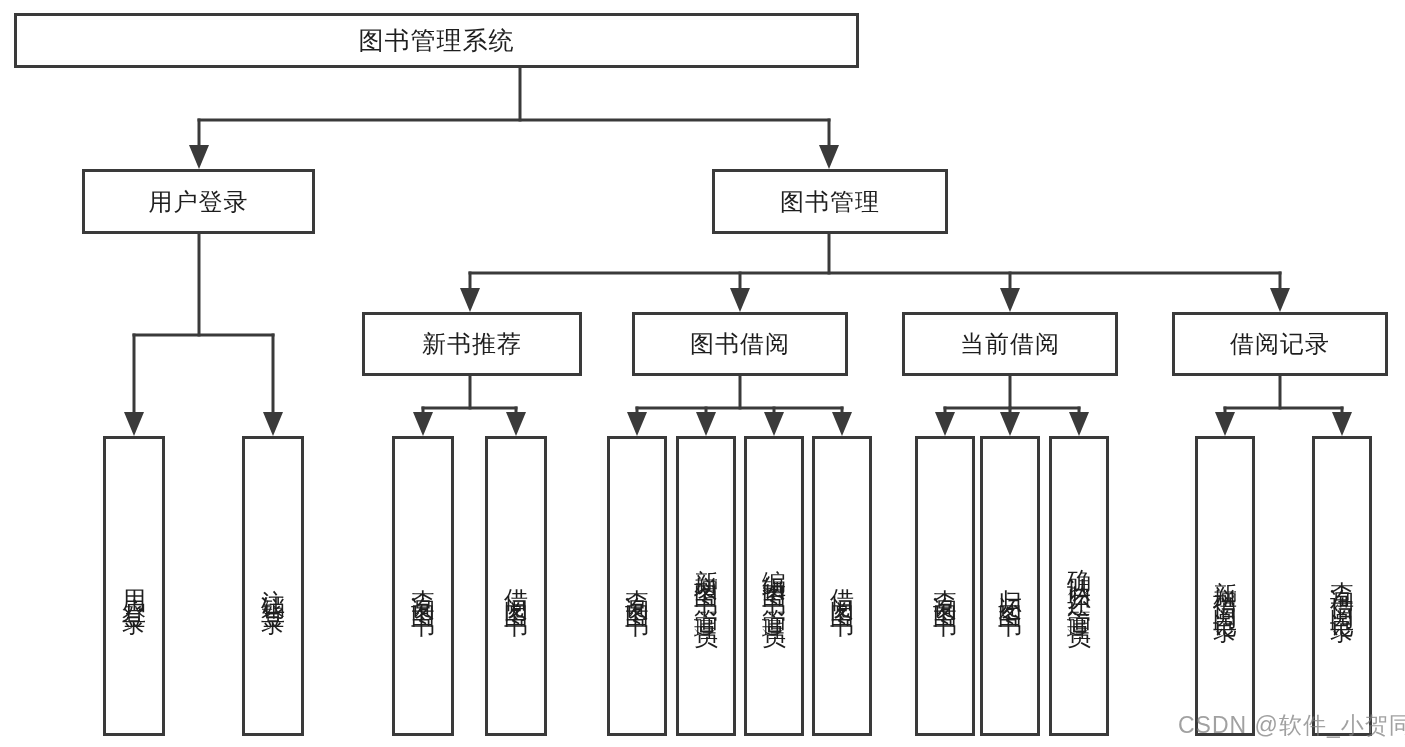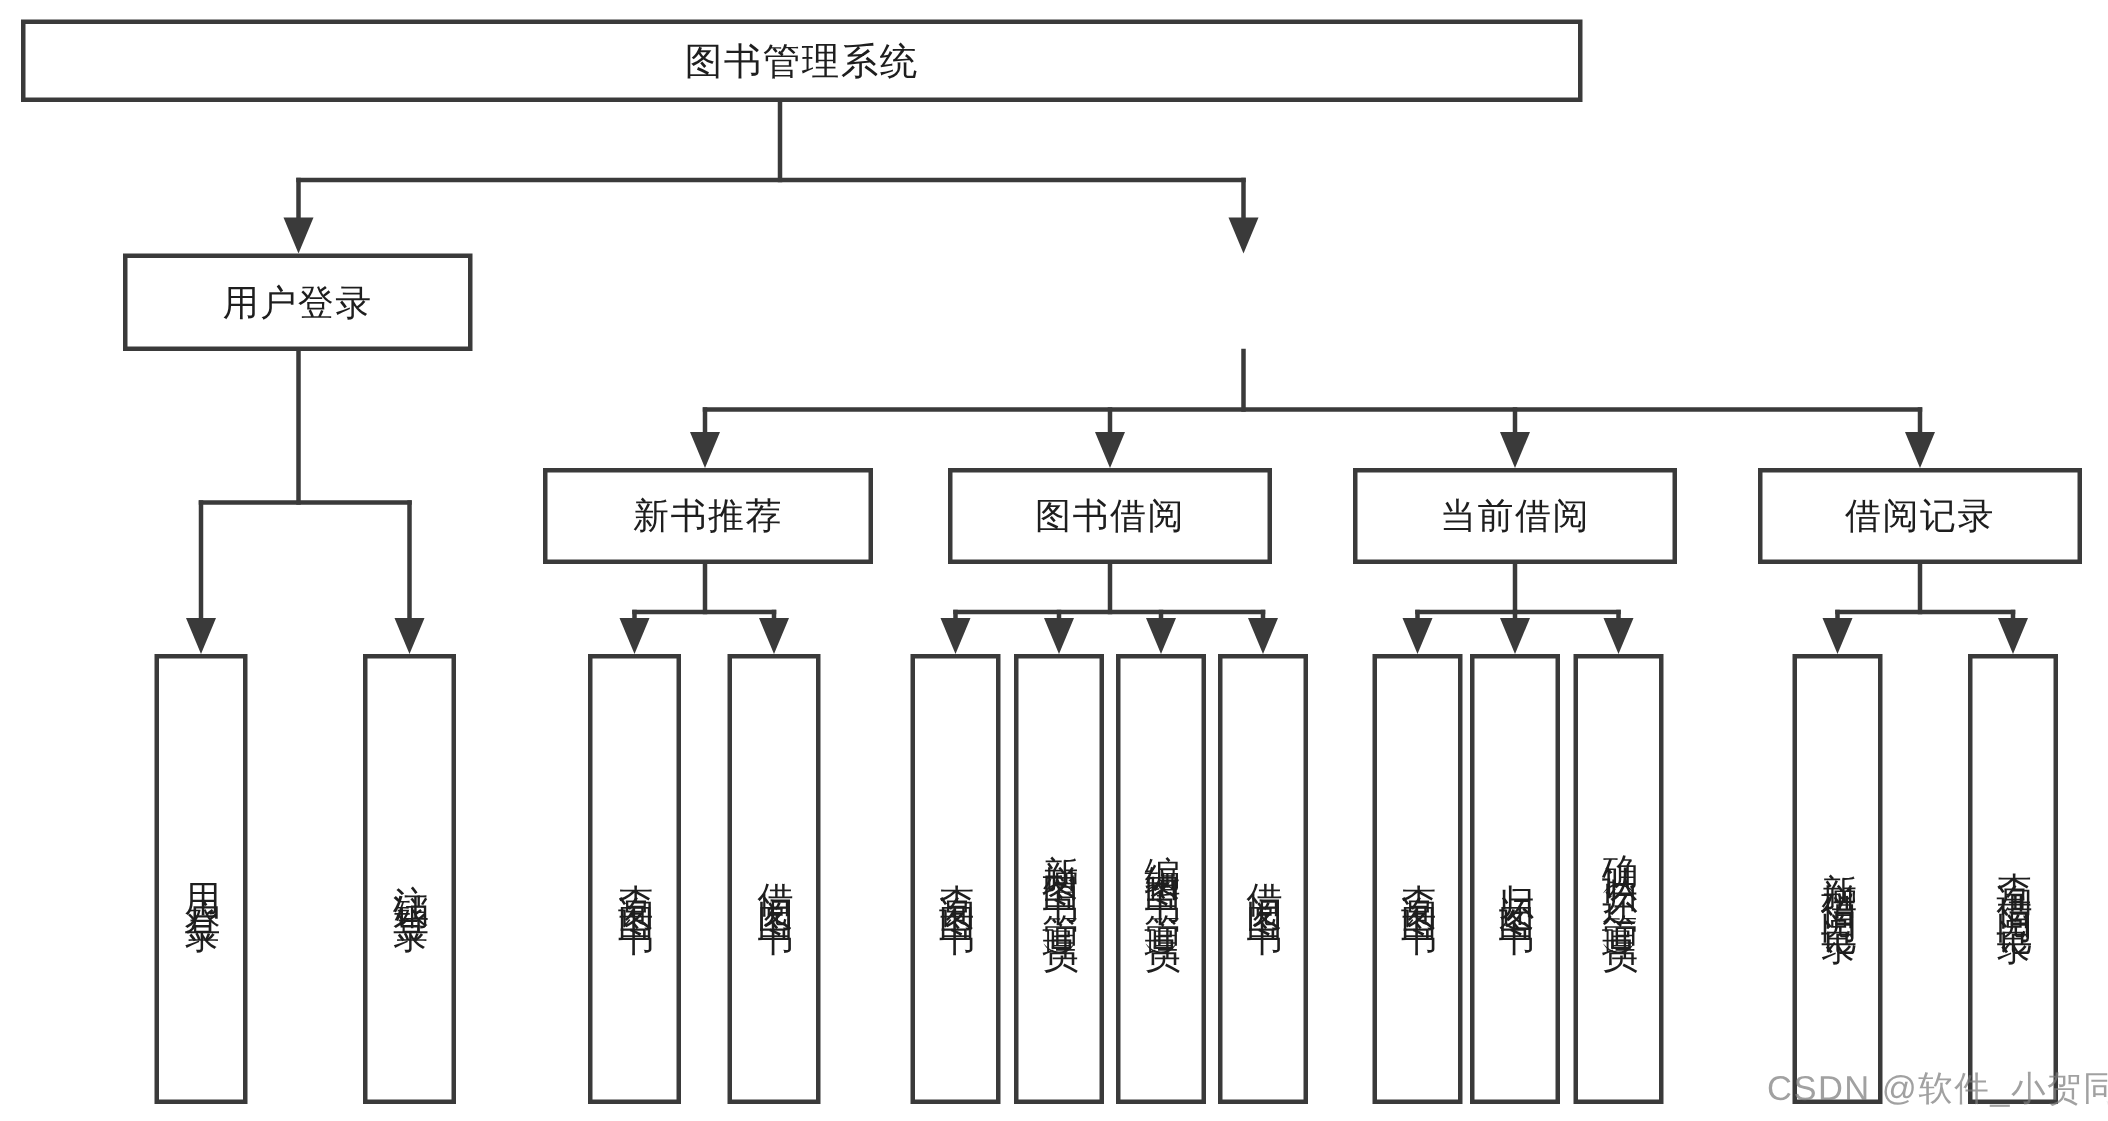--- a/index.html
+++ b/index.html
@@ -109,26 +109,29 @@
       <polygon points="764,412 784,412 774,436"></polygon>
       <polygon points="832,412 852,412 842,436"></polygon>
       <polygon points="935,412 955,412 945,436"></polygon>
       <polygon points="1000,412 1020,412 1010,436"></polygon>
       <polygon points="1069,412 1089,412 1079,436"></polygon>
       <polygon points="1215,412 1235,412 1225,436"></polygon>
       <polygon points="1332,412 1352,412 1342,436"></polygon>
     </g>
   </svg>
 
-  <div class="node root" style="left:14px;top:13px;width:1041px;height:55px;">
+  <div class="node root" style="left:14px;top:13px;width:845px;height:55px;">
     <span>图书管理系统</span>
   </div>
 
   <div class="node" style="left:82px;top:169px;width:233px;height:65px;">
     <span>用户登录</span>
+  </div>
+  <div class="node" style="left:712px;top:169px;width:236px;height:65px;">
+    <span>图书管理</span>
   </div>
 
   <div class="node" style="left:362px;top:312px;width:220px;height:64px;">
     <span>新书推荐</span>
   </div>
   <div class="node" style="left:632px;top:312px;width:216px;height:64px;">
     <span>图书借阅</span>
   </div>
   <div class="node" style="left:902px;top:312px;width:216px;height:64px;">
     <span>当前借阅</span>

